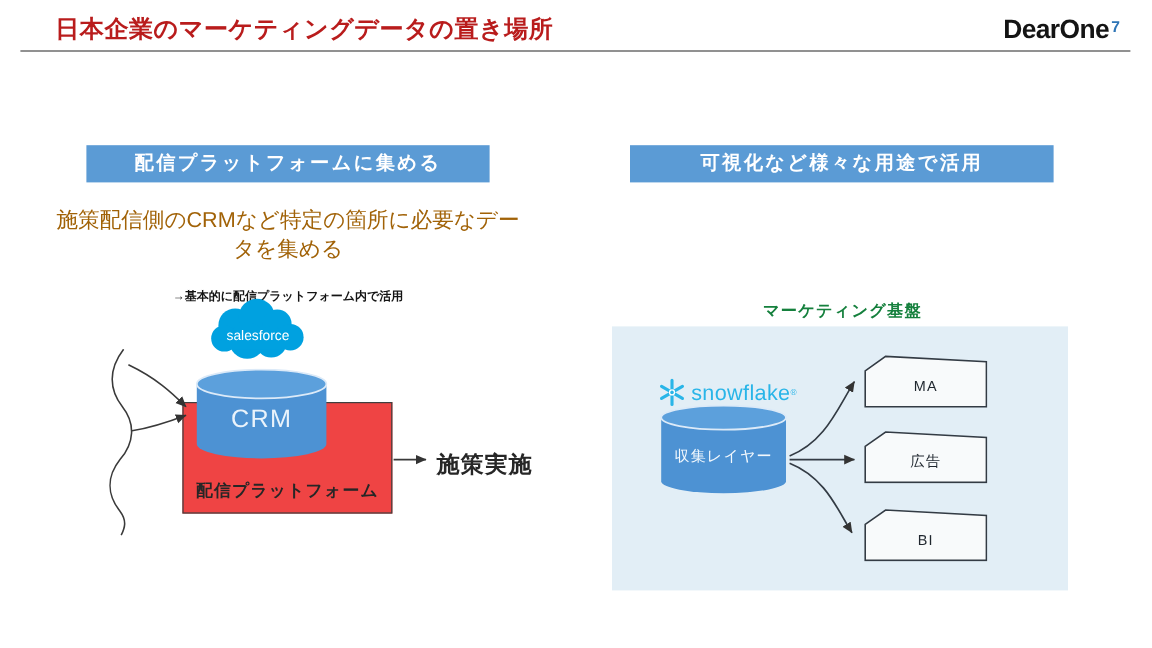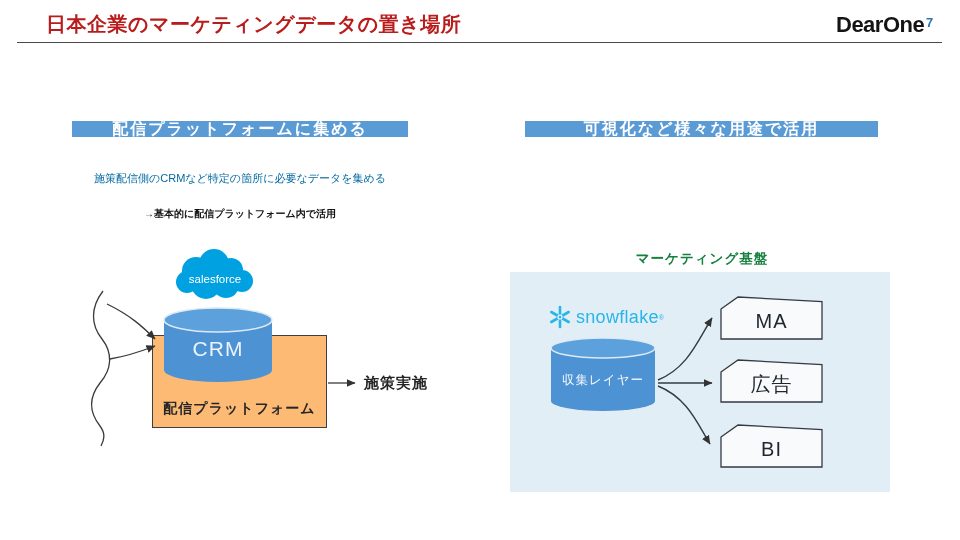--- a/index.html
+++ b/index.html
@@ -20,73 +20,73 @@
   .page-number {
     position:absolute; left:926px; top:15px;
     font-size:13px; font-weight:700; color:#2e75b6;
   }
   .header-rule {
     position:absolute; left:17px; top:42px; width:925px; height:1px;
     background:#4a4a4a;
   }
   
   .banner {
-    position:absolute; top:121px; height:16px; background:#5b9bd5;
+    position:absolute; top:121px; height:31px; background:#5b9bd5;
     color:#ffffff; font-weight:700; font-size:16px; letter-spacing:2px;
     display:flex; align-items:center; justify-content:center;text-align:right;
   }
   .banner.left  { left:72px;  width:336px; }
   .banner.right { left:525px; width:353px; }
   .desc { position:absolute; top:171px; text-align:center; }
   .desc.left  { left:38px;  width:404px; }
   .desc.right { left:500px; width:403px; }
-  .desc .line1 { font-size:11px; color:#0369a1; }
+  .desc .line1 { font-size:18px; color:#a16207; }
   .desc .line2 { font-size:10px; font-weight:700; color:#141414; margin-top:21px; }
   
   .platform-box {
     position:absolute; left:152px; top:335px; width:175px; height:93px;
-    background:#fdba74; border:1.5px solid #3f3f3f;
+    background:#ef4444; border:1.5px solid #3f3f3f;
   }
   .platform-label {
     position:absolute; left:0; bottom:9px; width:100%; text-align:center;
     font-size:14px; font-weight:700; color:#262626; letter-spacing:1px;
   }
   .lines-svg { position:absolute; pointer-events:none; }
   #left-lines { left:60px; top:240px; }
   #right-lines { left:500px; top:240px; }
   .salesforce-svg { position:absolute; left:170px; top:247px; pointer-events:none; }
   .crm-cyl { position:absolute; left:163px; top:307px; pointer-events:none; }
   .output-label {
     position:absolute; left:364px; top:374px;
-    font-size:15px; font-weight:700; color:#262626; letter-spacing:1px;
+    font-size:19px; font-weight:700; color:#262626; letter-spacing:1px;
   }
   
   .panel-label {
     position:absolute; left:502px; top:250px; width:400px; text-align:center;
     font-size:13.5px; font-weight:700; color:#15803d; letter-spacing:1px;
   }
   .blue-panel {
     position:absolute; left:510px; top:272px; width:380px; height:220px;
     background:#e2eef6;
   }
   .snowflake-logo {
-    position:absolute; left:548px; top:305px; display:flex; align-items:center;
+    position:absolute; left:548px; top:315px; display:flex; align-items:center;
   }
   .snowflake-word {
     font-size:18px; color:#29b5e8; letter-spacing:0.3px; font-weight:500;
     margin-left:4px;
   }
   .snowflake-reg { font-size:7px; color:#29b5e8; vertical-align:super; }
   .collect-cyl { position:absolute; left:550px; top:337px; pointer-events:none; }
   .target-box { position:absolute; left:720px; width:103px; height:45px; }
   .target-box svg { position:absolute; left:0; top:0; }
   .target-box .target-label {
     position:absolute; left:0; top:8px; width:100%; height:37px;
     display:flex; align-items:center; justify-content:center;
-    font-size:20px; color:#1f262e; letter-spacing:1px;
+    font-size:12px; color:#1f262e; letter-spacing:1px;
   }
   .target-box.t0 { top:295px; }
   .target-box.t1 { top:358px; }
   .target-box.t2 { top:423px; }
 </style>
 </head>
 <body>
 
 <div class="slide">
 

